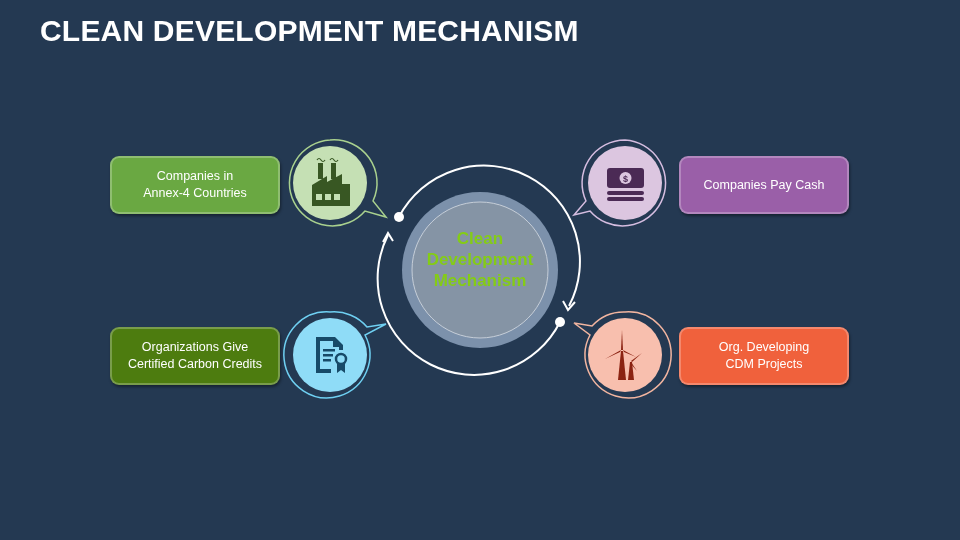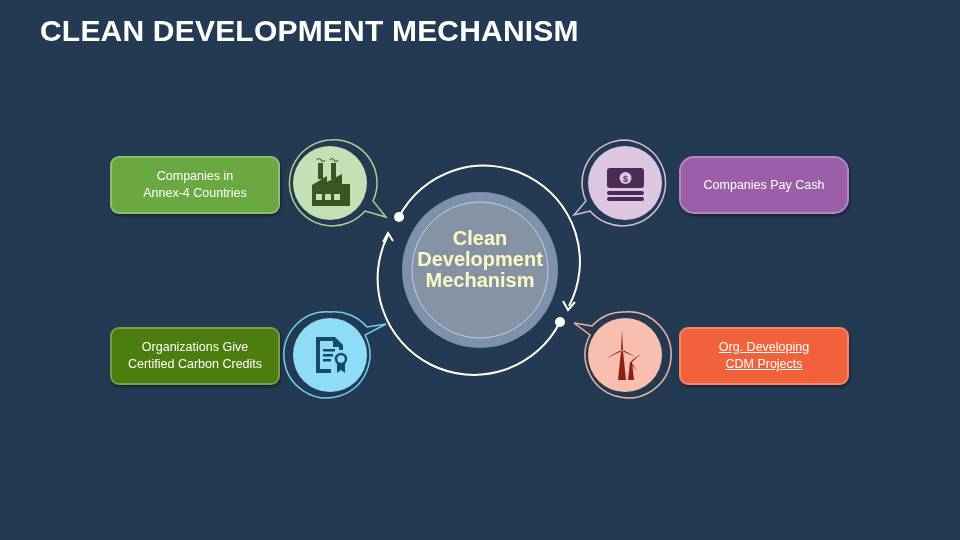--- a/index.html
+++ b/index.html
@@ -1,21 +1,21 @@
 <!DOCTYPE html>
 <html><head>
 <meta charset="utf-8">
 <style>
   html, body { margin:0; padding:0; }
   body { width:960px; height:540px; background:#243952; position:relative; overflow:hidden; font-family:"Liberation Sans", sans-serif; }
   .title { position:absolute; left:40px; top:14px; color:#fff; font-weight:bold; font-size:30px; letter-spacing:0.2px; }
   .box { position:absolute; width:170px; height:58px; border-radius:9px; color:#fff; font-size:12.5px; display:flex; align-items:center; justify-content:center; text-align:center; line-height:17px; box-sizing:border-box; border:2px solid rgba(255,255,255,0.25); box-shadow:1px 2px 3px rgba(0,0,0,0.4); }
   .box span { white-space:pre-line; }
   svg.main { position:absolute; left:0; top:0; }
-  .center-label { position:absolute; left:405px; top:228px; width:150px; text-align:center; color:#fef9c3; font-weight:bold; font-size:20px; line-height:21px; white-space:pre-line; }
+  .center-label { position:absolute; left:405px; top:228px; width:150px; text-align:center; color:#84cc16; font-weight:bold; font-size:17px; line-height:21px; white-space:pre-line; }
 </style>
 </head>
 <body>
 
 <div class="title">CLEAN DEVELOPMENT MECHANISM</div>
 
 <svg class="main" width="960" height="540">
 
   <path d="M399,217 A95,95 0 0,1 569,306" fill="none" stroke="#fff" stroke-width="2"></path>
   <path d="M560,322 A95,95 0 0,1 388,235" fill="none" stroke="#fff" stroke-width="2"></path>
@@ -78,27 +78,27 @@
       <path d="M631,361 L642,353 L632,362 Z"></path>
       <path d="M631,362 L637,371 L630,363 Z"></path>
     </g>
   </g>
 </svg>
 
 <div class="box" style="left:110px; top:156px; background:#6aa842;">
   <span>Companies in
 Annex-4 Countries</span>
 </div>
-<div class="box" style="left:679px; top:156px; background:#9a5fa8;border-radius:15px;">
+<div class="box" style="left:679px; top:156px; background:#9a5fa8;">
   <span>Companies Pay Cash</span>
 </div>
 <div class="box" style="left:110px; top:327px; background:#4d7c0f;">
   <span>Organizations Give
 Certified Carbon Credits</span>
 </div>
-<div class="box" style="left:679px; top:327px; background:#f0613c;text-decoration:underline;">
+<div class="box" style="left:679px; top:327px; background:#f0613c;">
   <span>Org. Developing
 CDM Projects</span>
 </div>
 
 <div class="center-label">Clean
 Development
 Mechanism</div>
 
 </body></html>

